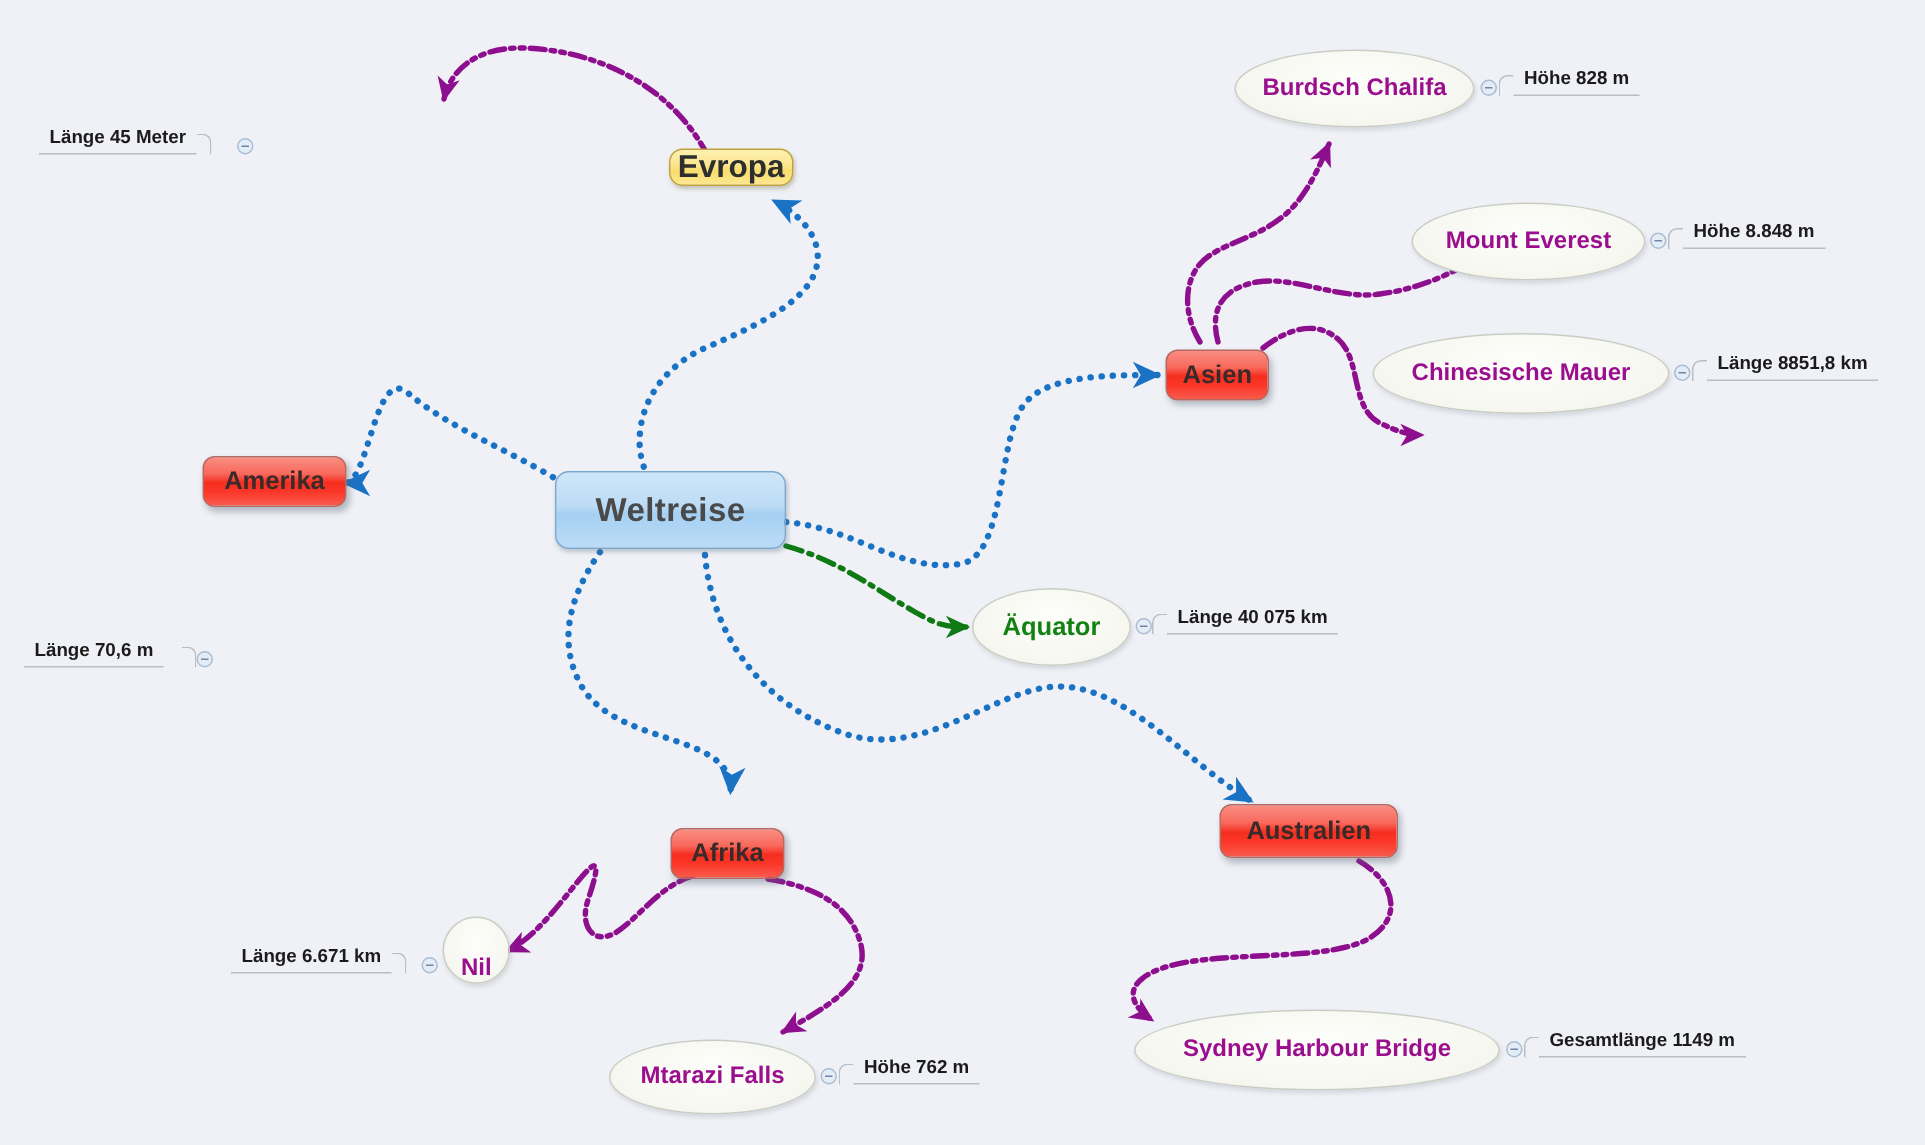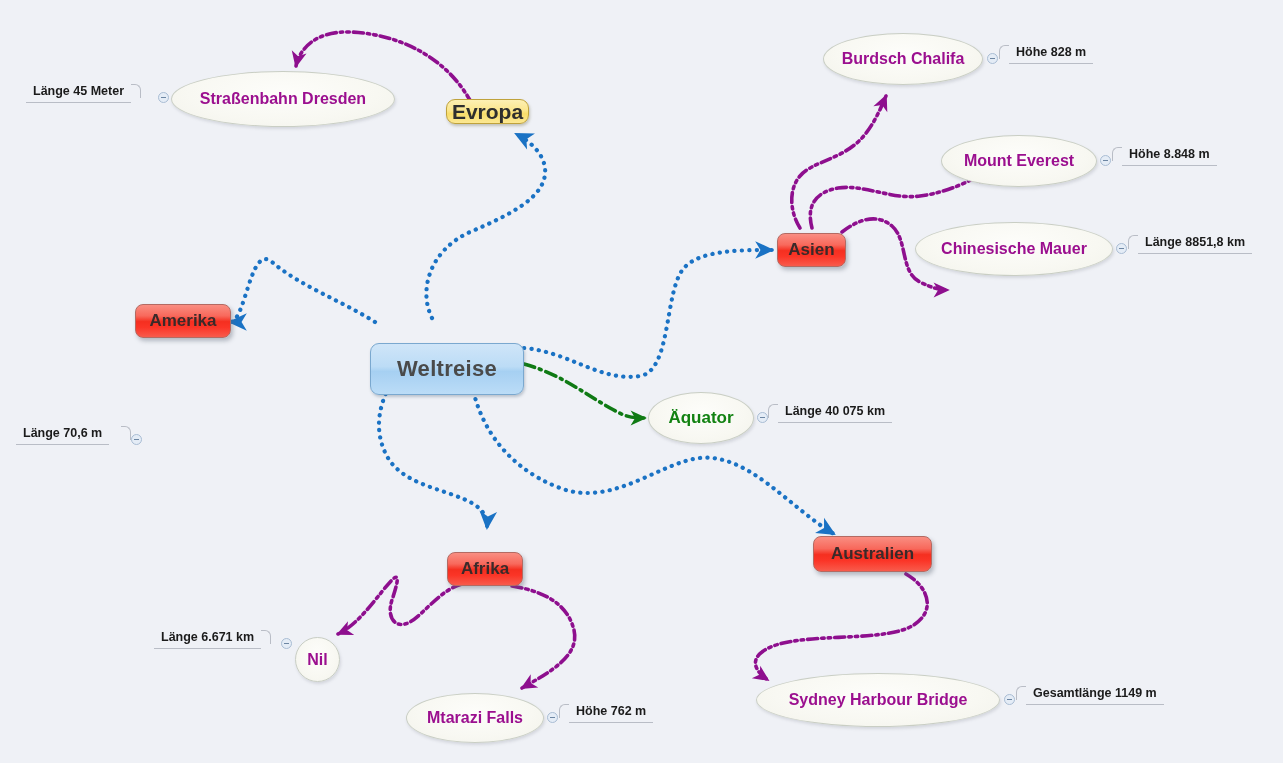--- a/index.html
+++ b/index.html
@@ -80,21 +80,21 @@
     font-weight: bold;
   }
   .node.ellipse.green-text { color: #128212; }
   .node.ellipse.big { font-size: 17px; }
 
   
   .callout {
     position: absolute;
     z-index: 6;
     display: flex;
-    align-items: flex-start;
+    align-items: flex-end;
     white-space: nowrap;
   }
   .callout .ctext {
     font-size: 12.5px;
     font-weight: bold;
     color: #1b1b1b;
     padding: 0 7px 3px 7px;
     border-bottom: 1px solid #b9bdc6;
     line-height: 15px;
   }
@@ -172,21 +172,21 @@
         <path d="M800,228 C790,212 788,190 800,176 C812,162 838,160 858,142 C872,129 880,110 886,96"></path>
         <path d="M812,228 C806,205 816,192 838,188 C864,184 892,200 920,196 C950,192 972,180 988,170"></path>
         <path d="M842,232 C860,218 878,214 892,226 C908,240 900,272 920,282 C932,288 940,290 948,290"></path>
         <path d="M462,584 C440,590 424,614 410,622 C396,630 386,618 392,600 C398,582 400,572 392,580 C380,592 360,624 338,634"></path>
         <path d="M512,586 C548,592 568,606 574,630 C580,656 550,672 522,688"></path>
         <path d="M906,574 C930,588 936,612 912,626 C880,644 790,630 762,652 C750,661 756,672 768,680"></path>
       </g>
     </g>
   </svg>
 
-  <div class="node root" style="left:370px; top:314px; width:154px; height:52px;margin-top:29px;">
+  <div class="node root" style="left:370px; top:314px; width:154px; height:52px;">
     <span>Weltreise</span>
   </div>
 
   <div class="node yellow" style="left:446px; top:99px; width:83px; height:25px;font-weight:bold;">
     <span>Evropa</span>
   </div>
 
   <div class="node red" style="left:135px; top:304px; width:96px; height:34px;">
     <span>Amerika</span>
   </div>
@@ -205,23 +205,20 @@
 
   <div class="node red" style="left:813px; top:536px; width:119px; height:36px;">
     <span>Australien</span>
   </div>
   <div class="collapse" style="left:757px; top:412px;"></div>
   <div class="callout" style="left:768px; top:404px;">
     <div class="chook"></div>
     <div class="ctext">Länge 40 075 km</div>
   </div>
 
-  <div class="node ellipse" style="left:171px; top:71px; width:224px; height:56px;">
-    <span>Straßenbahn Dresden</span>
-  </div>
   <div class="collapse" style="left:158px; top:92px;"></div>
   <div class="callout flip" style="left:26px; top:84px;">
     <div class="chook"></div>
     <div class="ctext">Länge 45 Meter</div>
   </div>
 
   <div class="collapse" style="left:131px; top:434px;"></div>
   <div class="callout flip" style="left:16px; top:426px;gap:12px;">
     <div class="chook"></div>
     <div class="ctext">Länge 70,6 m</div>
@@ -247,21 +244,21 @@
 
   <div class="node ellipse" style="left:915px; top:222px; width:198px; height:54px;">
     <span>Chinesische Mauer</span>
   </div>
   <div class="collapse" style="left:1116px; top:243px;"></div>
   <div class="callout" style="left:1128px; top:235px;">
     <div class="chook"></div>
     <div class="ctext">Länge 8851,8 km</div>
   </div>
 
-  <div class="node ellipse" style="left:295px; top:637px; width:45px; height:45px;">
+  <div class="node ellipse" style="left:295px; top:611px; width:45px; height:45px;align-items:flex-end;">
     <span>Nil</span>
   </div>
   <div class="collapse" style="left:281px; top:638px;"></div>
   <div class="callout flip" style="left:154px; top:630px;">
     <div class="chook"></div>
     <div class="ctext">Länge 6.671 km</div>
   </div>
 
   <div class="node ellipse" style="left:406px; top:693px; width:138px; height:50px;">
     <span>Mtarazi Falls</span>

